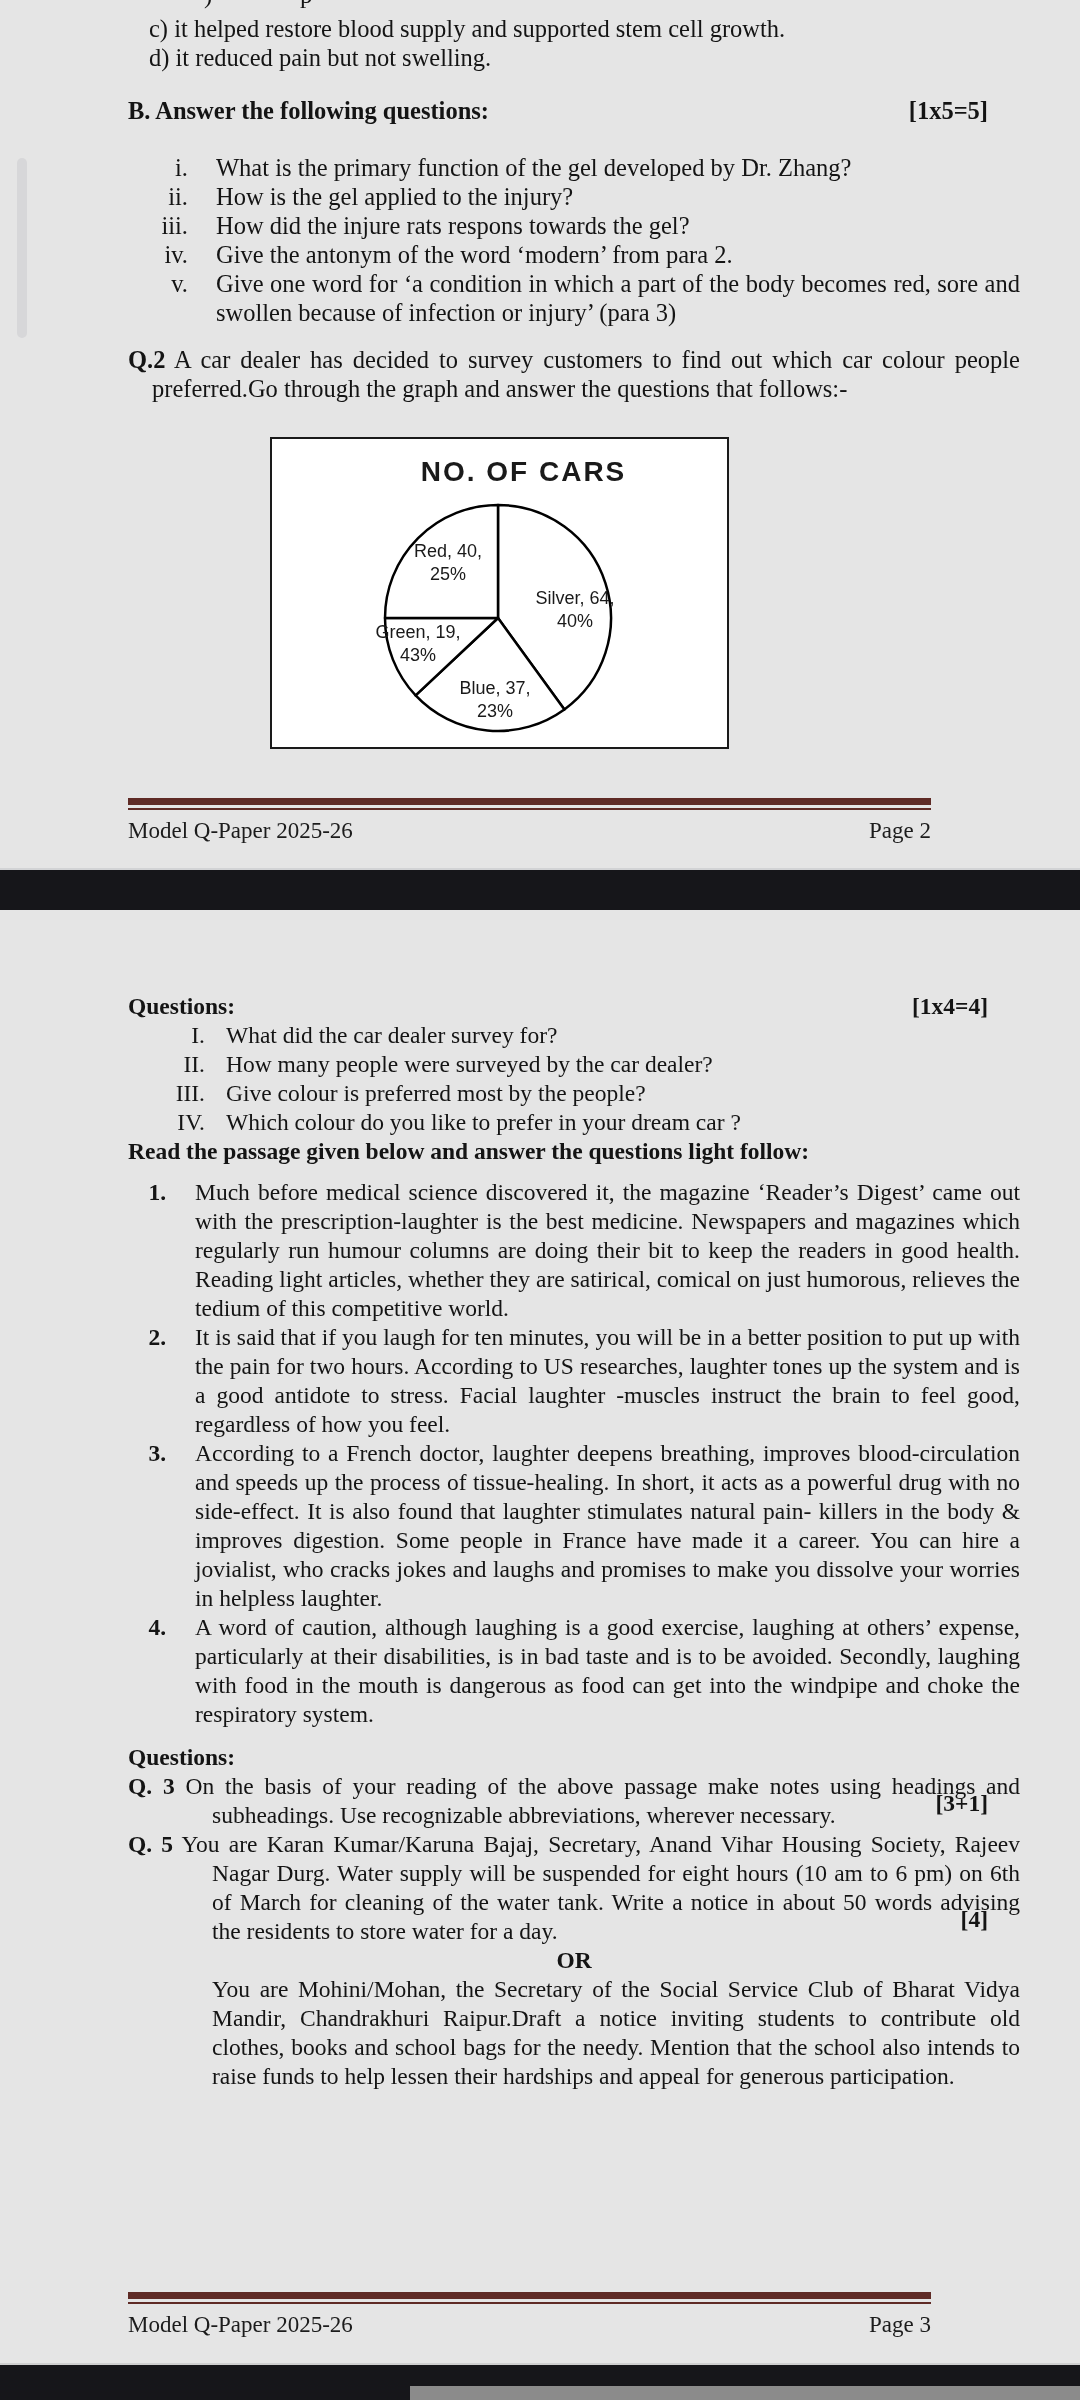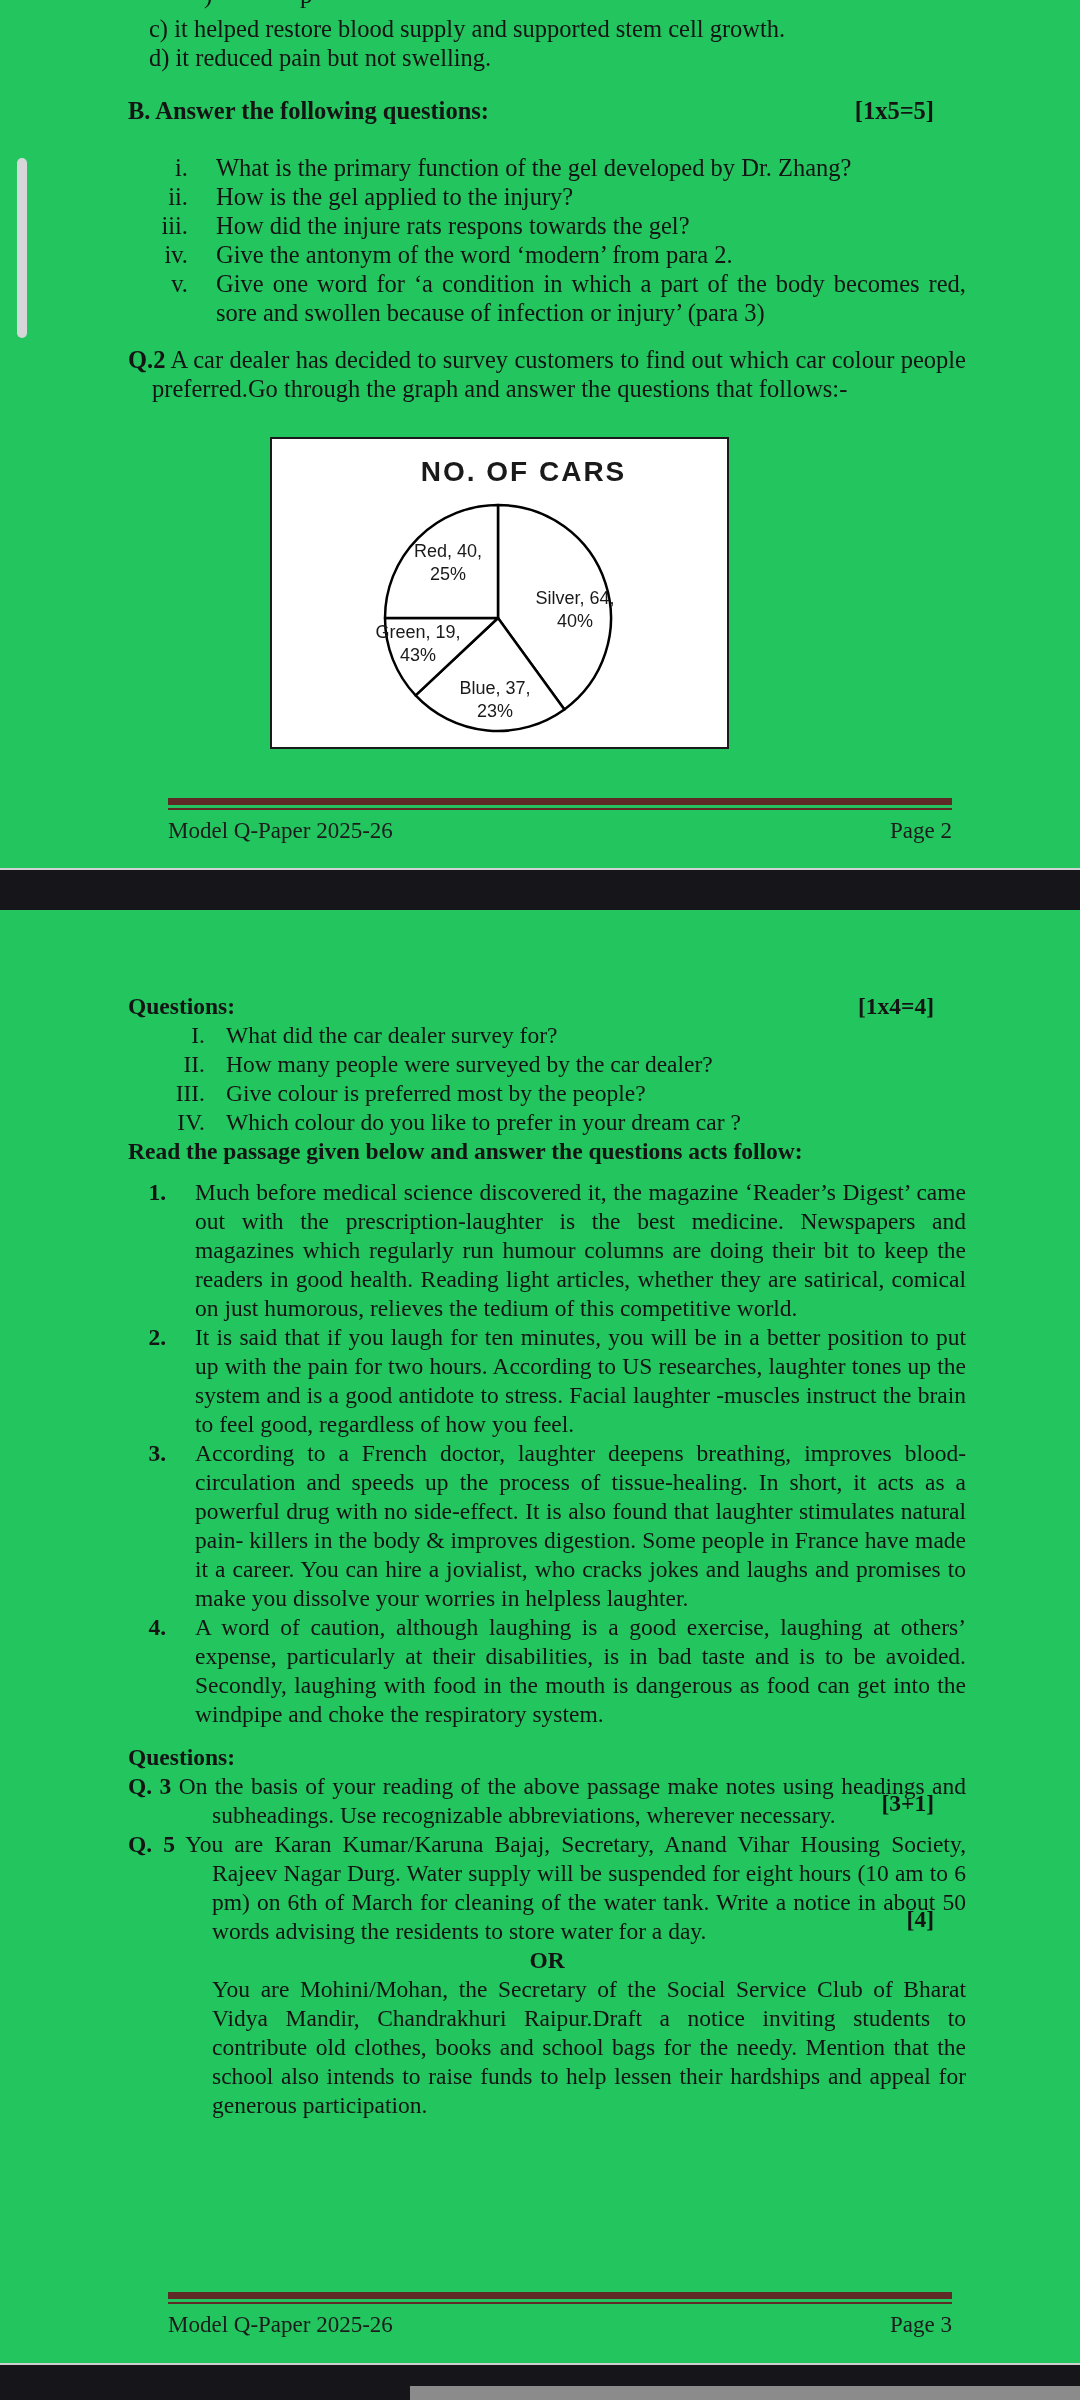--- a/index.html
+++ b/index.html
@@ -2,21 +2,21 @@
 <html><head>
 <meta charset="utf-8">
 <style>
   * { margin:0; padding:0; box-sizing:border-box; }
   html,body { background:#ffffff; }
   .screen {
     position:relative; width:1080px; height:2400px; background:#ffffff;
     font-family:"Liberation Serif","DejaVu Serif",serif; color:#141414; overflow:hidden;
   }
   
-  .page { position:relative; background:#22c55e; padding:0 114px 0 128px; }
+  .page { position:relative; background:#e5e5e5; padding:0 60px 0 128px; }
   .page2 { height:868px; }
   .page3 { height:1453px; padding-top:82px; font-size:23.5px; line-height:29px; }
   .sep { position:relative; width:1080px; background:#16161a; }
   .sep.mid { height:42px; border-top:2px solid #d2d3d5; }
   .sep.bottom { height:37px; border-top:2px solid #cfcfcf; }
   
   .bold { font-weight:bold; }
   .row-between { display:flex; justify-content:space-between; align-items:baseline; }
   .marks { font-weight:bold; margin-right:32px; }
   
@@ -41,21 +41,21 @@
   .chart-title { position:absolute; top:18px; left:0; right:0; text-align:center;
     font-weight:bold; font-size:28px; letter-spacing:2px; color:#1a1a1a;margin-left:48px; }
   .chartbox svg { position:absolute; left:0; top:0; }
   .plabel { position:absolute; width:150px; text-align:center; font-weight:normal;
     font-size:18px; line-height:23px; color:#1a1a1a; }
   .lbl-red    { left:101px; top:101px; }
   .lbl-silver { left:228px; top:148px; }
   .lbl-green  { left:71px;  top:182px; }
   .lbl-blue   { left:148px; top:238px; }
   
-  .footer { position:absolute; left:128px; right:128px;margin-left:40px; }
+  .footer { position:absolute; left:128px; right:149px; }
   .page2 .footer { top:798px; }
   .page3 .footer { top:1382px; }
   .rule-thick { height:7px; background:#5f2b26; }
   .rule-thin  { height:2px; background:#5f2b26; margin-top:3px; }
   .frow { display:flex; justify-content:space-between; margin-top:6px;
           font-size:23px; color:#1c1c1c; }
   
   .qhdr { display:flex; justify-content:space-between; align-items:baseline; }
   .clist .li { display:grid; grid-template-columns:77px 1fr; column-gap:21px; }
   .clist .num { text-align:right; }
@@ -177,21 +177,21 @@
       <div class="li">
         <span class="num">III.</span>
         <span>Give colour is preferred most by the people?</span>
       </div>
       <div class="li">
         <span class="num">IV.</span>
         <span>Which colour do you like to prefer in your dream car ?</span>
       </div>
     </div>
 
-    <div class="bold">Read the passage given below and answer the questions acts follow:</div>
+    <div class="bold">Read the passage given below and answer the questions light follow:</div>
 
     <div class="passage">
       <div class="li">
         <span class="num">1.</span>
         <span class="txt">Much before medical science discovered it, the magazine ‘Reader’s Digest’ came out with the prescription-laughter is the best medicine. Newspapers and magazines which regularly run humour columns are doing their bit to keep the readers in good health. Reading light articles, whether they are satirical, comical on just humorous, relieves the tedium of this competitive world.</span>
       </div>
       <div class="li">
         <span class="num">2.</span>
         <span class="txt">It is said that if you laugh for ten minutes, you will be in a better position to put up with the pain for two hours. According to US researches, laughter tones up the system and is a good antidote to stress. Facial laughter -muscles instruct the brain to feel good, regardless of how you feel.</span>
       </div>

